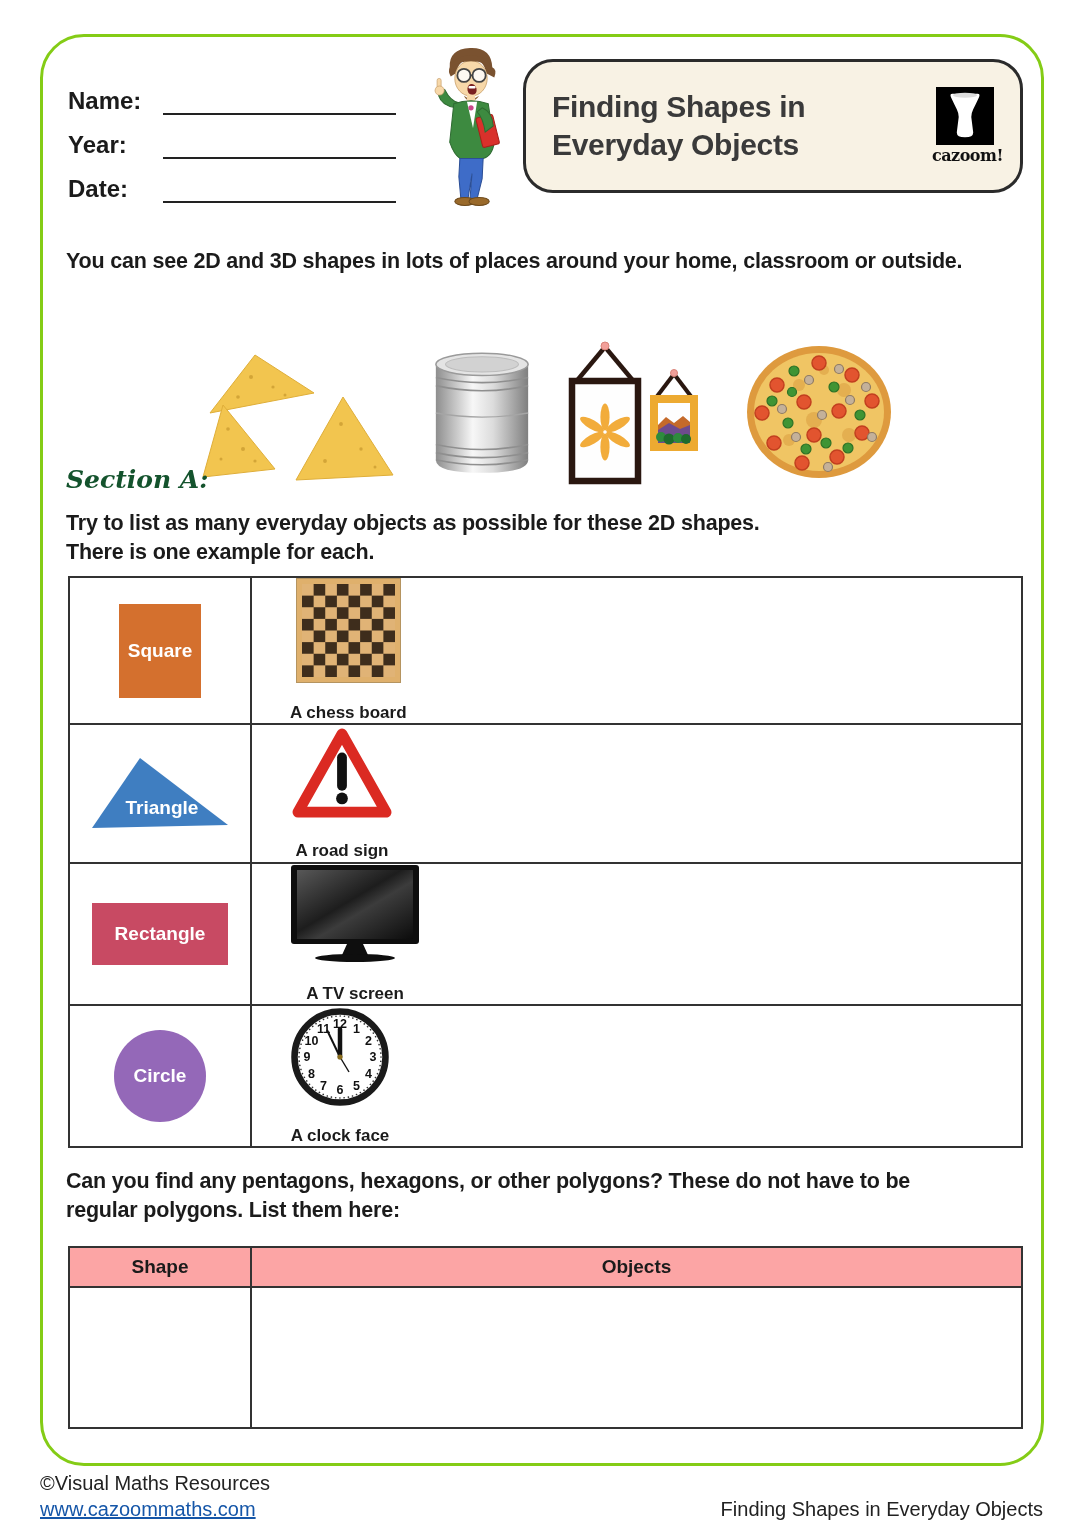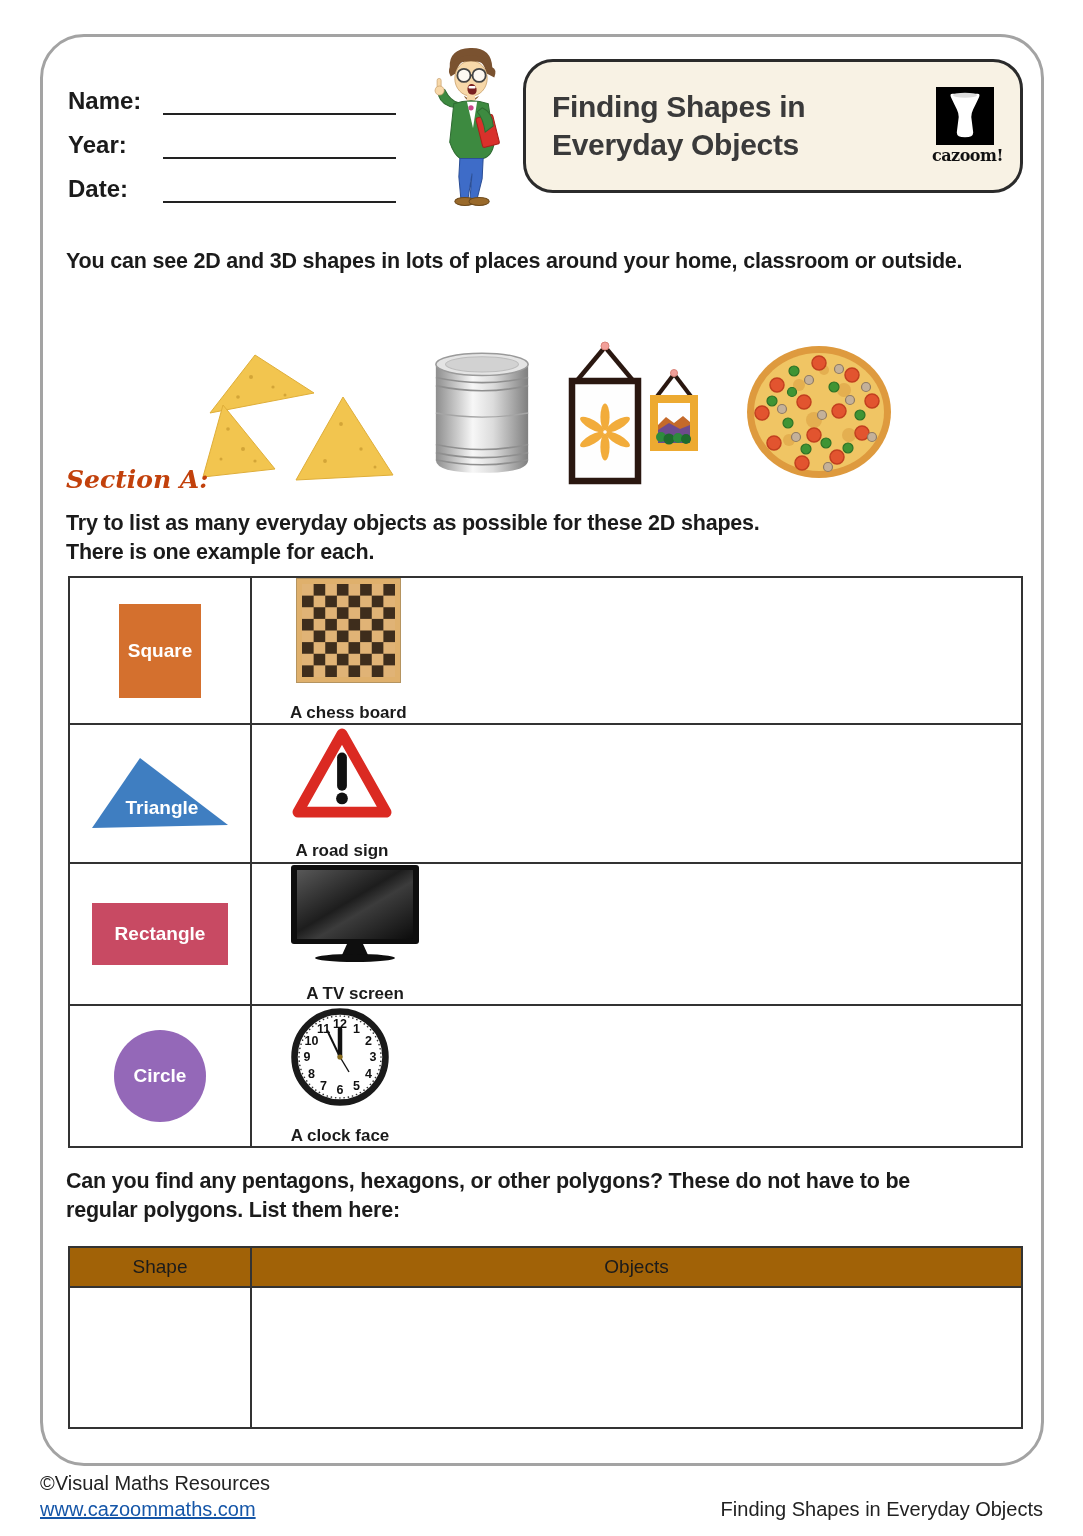--- a/index.html
+++ b/index.html
@@ -3,21 +3,21 @@
 <meta charset="utf-8">
 <style>
   * { margin:0; padding:0; box-sizing:border-box; }
   html,body { background:#ffffff; }
   .page {
     position:relative; width:1083px; height:1536px; background:#ffffff;
     font-family:"Liberation Sans", sans-serif; color:#1b1b1b; overflow:hidden;
   }
   .main-border {
     position:absolute; left:40px; top:34px; width:1004px; height:1432px;
-    border:3px solid #a3a3a3; border-radius:44px; background:#ffffff;
+    border:3px solid #84cc16; border-radius:44px; background:#ffffff;
   }
   
   .id-block { position:absolute; left:25px; top:34px; width:360px; }
   .id-row { display:flex; align-items:flex-end; height:44px; }
   .id-label { width:95px; font-size:24px; font-weight:700; line-height:1; padding-bottom:2px; }
   .id-line { flex:0 0 233px; border-bottom:2px solid #222; height:30px; }
   .teacher { position:absolute; left:382px; top:8px; width:92px; height:162px; }
   .title-box {
     position:absolute; left:480px; top:22px; width:500px; height:134px;
     background:#F8F2E4; border:3px solid #2b2b2b; border-radius:30px;
@@ -25,40 +25,40 @@
   }
   .title-text { font-size:30px; font-weight:700; color:#3a3a3a; line-height:1.27; letter-spacing:-0.3px; flex:1; }
   .logo-block { width:66px; text-align:center; margin-left:8px; }
   .logo-mark { width:58px; height:58px; margin:0 auto; display:block; }
   .logo-text { font-family:"DejaVu Serif", serif; font-weight:700; font-size:16px; color:#111; letter-spacing:-0.5px; margin-top:1px; }
   
   .intro { position:absolute; left:23px; top:212px; width:960px; font-size:21.5px; font-weight:700; letter-spacing:-0.2px; }
   .pics { position:absolute; left:0; top:262px; width:1004px; height:160px; }
   .pic { position:absolute; }
   
-  .section-a { position:absolute; left:23px; top:428px; font-family:"DejaVu Serif", serif; font-style:italic; font-weight:700; font-size:25px; color:#c2410c; }
+  .section-a { position:absolute; left:23px; top:428px; font-family:"DejaVu Serif", serif; font-style:italic; font-weight:700; font-size:25px; color:#14532d; }
   .instructions { position:absolute; left:23px; top:472px; width:900px; font-size:21.5px; font-weight:700; line-height:1.35; letter-spacing:-0.2px; }
   table { border-collapse:collapse; }
   .shape-table { position:absolute; left:25px; top:539px; width:955px; table-layout:fixed; }
   .shape-table td { border:2px solid #333; vertical-align:middle; }
   .shape-table .col-shape { width:182px; }
   .shape-table td.shape-cell { text-align:center; height:139px; }
   .shape-chip { display:inline-flex; align-items:center; justify-content:center; color:#fff; font-weight:700; font-size:19px; }
   .chip-square { width:82px; height:94px; background:#D4702E; }
   .chip-rect { width:136px; height:62px; background:#C84A63; }
   .chip-circle { width:92px; height:92px; border-radius:50%; background:#9468B8; }
   .example-cell-inner { display:inline-flex; flex-direction:column; align-items:center; margin-left:38px; }
   .caption { font-size:17px; font-weight:700; margin-top:20px; color:#1b1b1b; }
   .chessboard { width:105px; height:105px; background:#DFB06C; padding:5px; border:1px solid #b59460; }
   .chessboard-inner { width:93px; height:93px; background:repeating-conic-gradient(#3E2D1C 0% 25%, #E0B376 0% 50%); background-size:23.25px 23.25px; }
   
   .poly-q { position:absolute; left:23px; top:1130px; width:940px; font-size:21.5px; font-weight:700; line-height:1.35; letter-spacing:-0.2px; }
   .poly-table { position:absolute; left:25px; top:1209px; width:955px; table-layout:fixed; }
   .poly-table th, .poly-table td { border:2px solid #333; }
-  .poly-table th { background:#a16207; height:40px; font-size:19px; font-weight:400; text-align:center; }
+  .poly-table th { background:#fca5a5; height:40px; font-size:19px; font-weight:700; text-align:center; }
   .poly-table .col-shape { width:182px; }
   .poly-table td { height:141px; background:#fff; }
   
   .footer-copyright { position:absolute; left:40px; top:1472px; font-size:20px; color:#222; }
   .footer-link { position:absolute; left:40px; top:1498px; font-size:20px; color:#1556A8; text-decoration:underline; cursor:pointer; }
   .footer-doc { position:absolute; right:40px; top:1498px; font-size:20px; color:#222; }
 </style>
 </head>
 <body>
 

